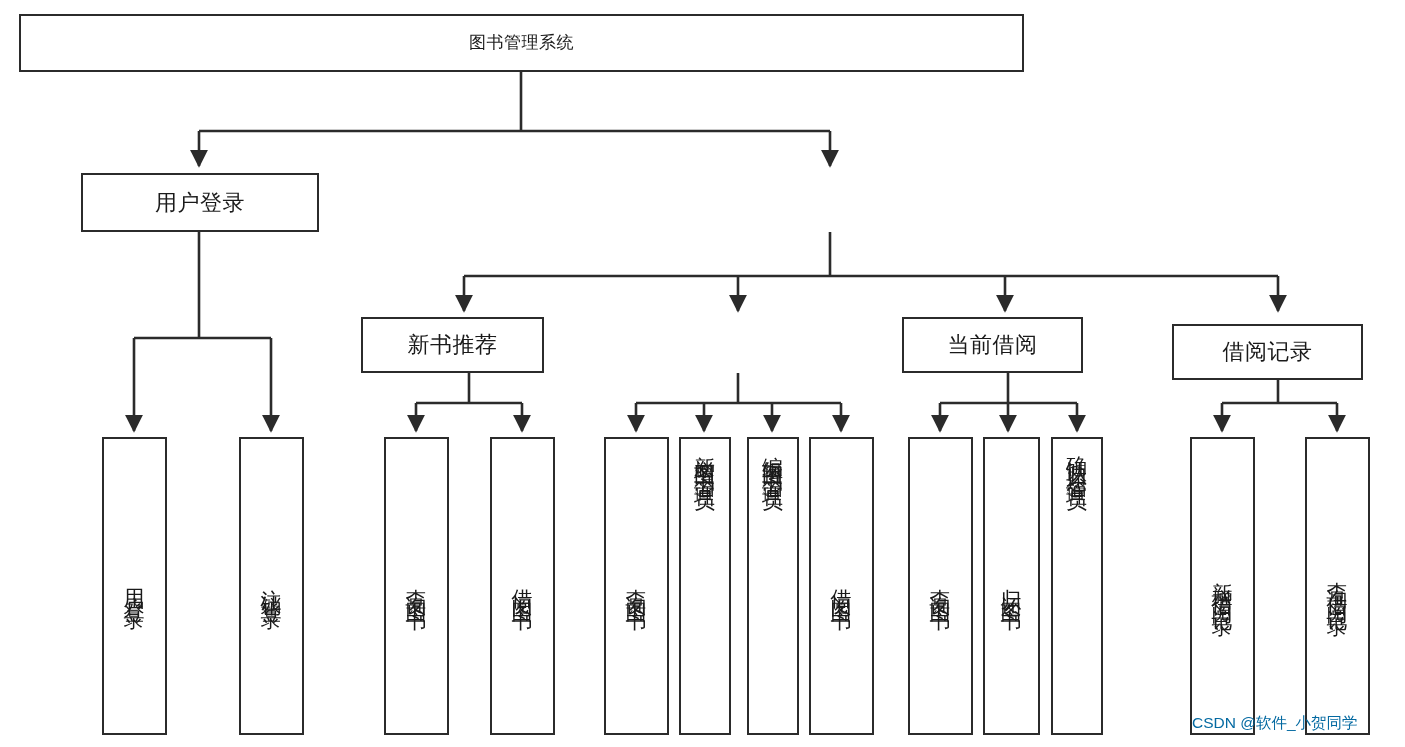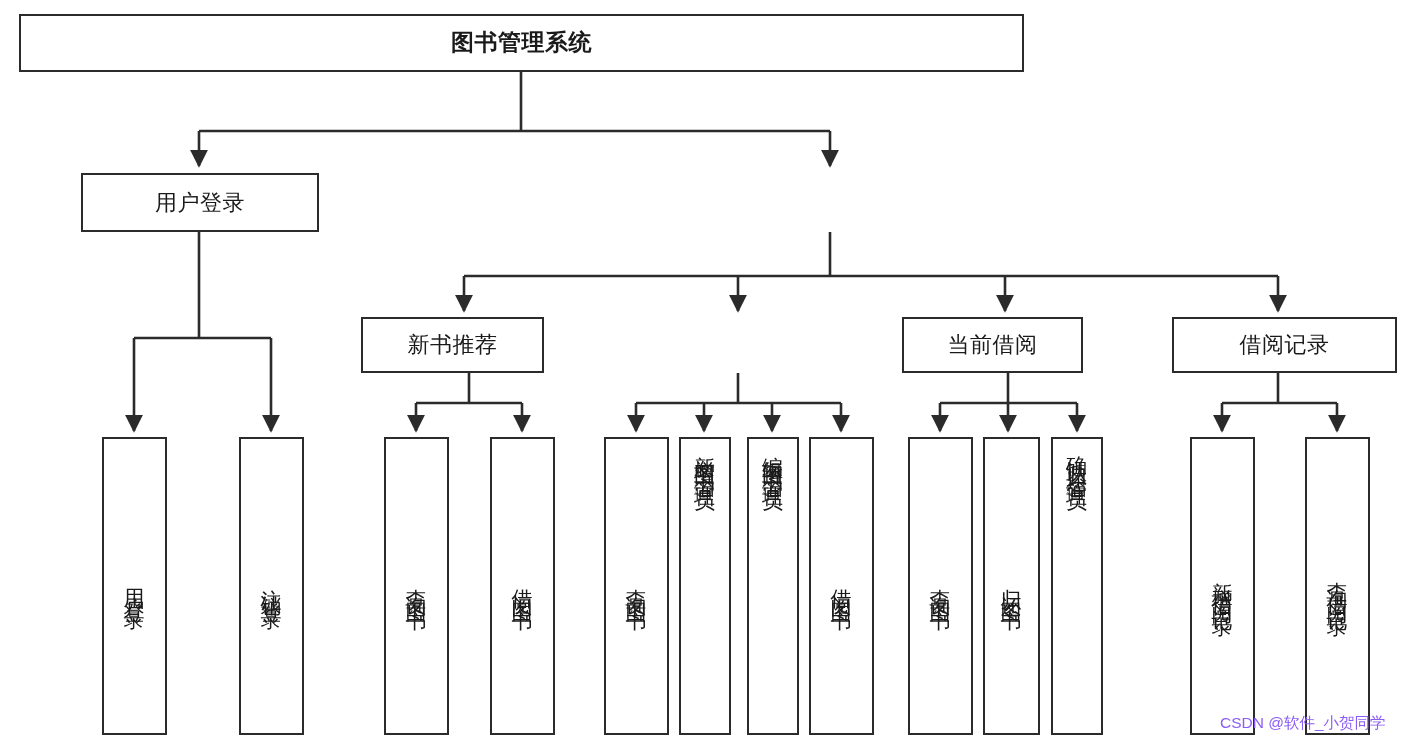--- a/index.html
+++ b/index.html
@@ -38,22 +38,21 @@
     line-height: 1.18;
     text-align: center;
     white-space: pre;
   }
   
   .node.h .lbl {
     font-size: 22px;
     letter-spacing: 0.5px;
   }
   .node.root .lbl {
-    font-size: 23px;
-    font-weight: bold;
+    font-size: 17px;
   }
   
   .node.v {
     align-items: flex-start;
     justify-content: center;
     padding-top: 0;
   }
   .node.v .lbl {
     writing-mode: vertical-rl;
     text-orientation: upright;
@@ -65,25 +64,24 @@
     align-items: center;
   }
   .node.v.mid .lbl {
     letter-spacing: 7px;
   }
   .watermark {
     position: absolute;
     left: 1192px;
     top: 713px;
     font-size: 15.5px;
-    color: #8b5cf6;
+    color: #0369a1;
     white-space: nowrap;
     z-index: 5;
     font-family: "Liberation Sans", "DejaVu Sans", sans-serif;
-    margin-left: 28px;
   }
 </style>
 </head>
 <body>
 
 <div id="canvas">
 
   <svg id="wires" viewBox="0 0 1405 747" xmlns="http://www.w3.org/2000/svg">
     <defs>
       <marker id="arrow" viewBox="0 0 10 10" refX="9" refY="5" markerWidth="7" markerHeight="7" orient="auto-start-reverse">
@@ -145,21 +143,21 @@
 
   <div class="node h" style="left:361px; top:317px; width:183px; height:56px;">
     <span class="lbl">新书推荐</span>
   </div>
 
 
   <div class="node h" style="left:902px; top:317px; width:181px; height:56px;">
     <span class="lbl">当前借阅</span>
   </div>
 
-  <div class="node h" style="left:1172px; top:317px; width:225px; height:56px;">
+  <div class="node h" style="left:1172px; top:324px; width:191px; height:56px;">
     <span class="lbl">借阅记录</span>
   </div>
 
   <div class="node v mid" style="left:102px; top:437px; width:65px; height:298px;">
     <span class="lbl">用户登录</span>
   </div>
 
   <div class="node v mid" style="left:239px; top:437px; width:65px; height:298px;">
     <span class="lbl">注销登录</span>
   </div>

